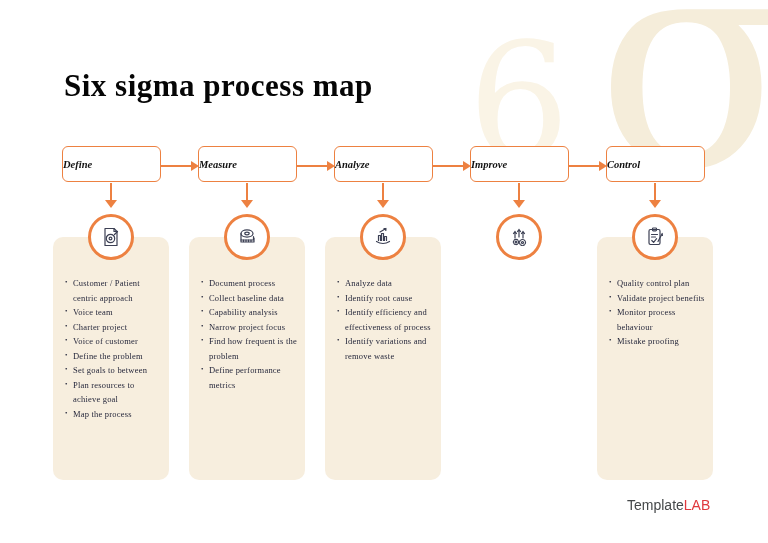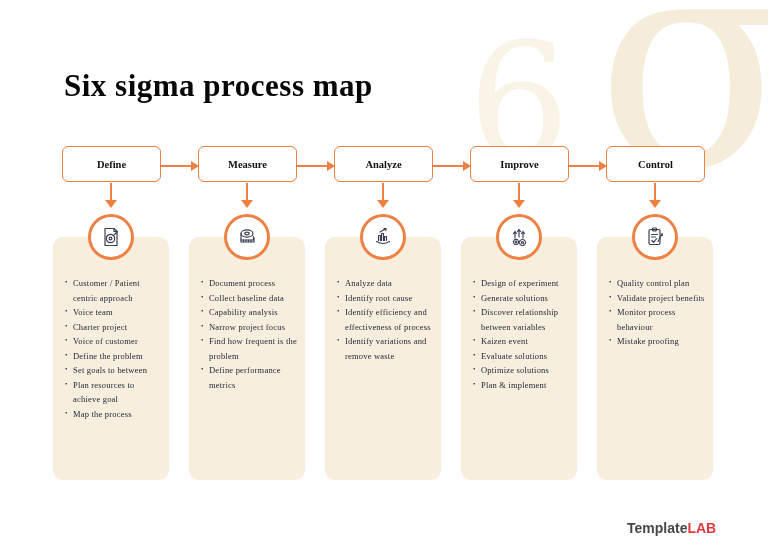--- a/index.html
+++ b/index.html
@@ -14,21 +14,21 @@
 
   .title{position:absolute;left:64px;top:68px;font-size:31px;font-weight:bold;
          color:#050505;letter-spacing:.5px;z-index:3;}
 
   
   .col{position:absolute;top:146px;width:136px;height:340px;z-index:2;}
   .col1{left:43px}.col2{left:179px}.col3{left:315px}.col4{left:451px}.col5{left:587px}
 
   .stage-box{position:absolute;left:19px;top:0;width:97px;height:34px;background:#fff;
              border:1.5px solid #ED8141;border-radius:6px;display:flex;align-items:center;
-             justify-content:center;font-weight:bold;font-size:10.5px;color:#111;z-index:3;}
+             font-weight:bold;font-size:10.5px;color:#111;z-index:3;font-style:italic;}
   .v-line{position:absolute;left:67px;top:37px;width:2px;height:17px;background:#ED8141;}
   .v-head{position:absolute;left:62px;top:54px;width:0;height:0;
           border-left:6px solid transparent;border-right:6px solid transparent;
           border-top:8px solid #ED8141;}
   .icon-circle{position:absolute;left:45px;top:68px;width:40px;height:40px;background:#fff;
           border:3.5px solid #ED8141;border-radius:50%;display:flex;align-items:center;
           justify-content:center;z-index:4;}
   .card{position:absolute;left:10px;top:91px;width:116px;height:243px;background:#F7EEDE;
         border-radius:10px;z-index:1;font-family:Liberation Serif, serif;}
   .card ul{list-style:none;margin:0;padding:39px 8px 0 12px;}
@@ -40,21 +40,21 @@
   .h-arrow{position:absolute;top:161px;height:10px;z-index:3;}
   .h-arrow .line{position:absolute;left:0;top:4px;height:1.6px;background:#ED8141;}
   .h-arrow .head{position:absolute;top:0;width:0;height:0;border-top:5px solid transparent;
                  border-bottom:5px solid transparent;border-left:8px solid #ED8141;}
   .ha1{left:161px;width:38px}.ha2{left:297px;width:38px}
   .ha3{left:433px;width:38px}.ha4{left:569px;width:38px}
   .h-arrow .line{width:30px}.h-arrow .head{left:30px}
 
   
   .brand{position:absolute;left:627px;top:497px;font-family:"Liberation Sans", sans-serif;
-         font-size:14px;font-weight:bold;z-index:3;margin-top:23px;}
+         font-size:14px;font-weight:normal;z-index:3;}
   .brand .p1{color:#45484A}.brand .p2{color:#E0393E}
 
   svg.ic{stroke:#3C4054;fill:none;stroke-width:1.2;stroke-linecap:round;stroke-linejoin:round;}
 </style>
 </head>
 <body>
 
 <div class="page">
 
   <div class="wm-six">6</div>
@@ -168,31 +168,20 @@
       <svg class="ic" width="24" height="24" viewBox="0 0 24 24">
         <path d="M8 13V6.5M8 6.5l-1.5 2M8 6.5l1.5 2"></path>
         <path d="M12 12V4.5M12 4.5l-1.5 2M12 4.5l1.5 2"></path>
         <path d="M16 13V6.5M16 6.5l-1.5 2M16 6.5l1.5 2"></path>
         <circle cx="9" cy="17" r="2.6" stroke-dasharray="1.4 1.1"></circle>
           <circle cx="9" cy="17" r="0.9"></circle>
         <circle cx="15.5" cy="17.5" r="3" stroke-dasharray="1.4 1.1"></circle>
           <circle cx="15.5" cy="17.5" r="1"></circle>
       </svg>
     </div>
-    <div class="card">
-      <ul>
-        <li>Design of experiment</li>
-        <li>Generate solutions</li>
-        <li>Discover relationship between variables</li>
-        <li>Kaizen event</li>
-        <li>Evaluate solutions</li>
-        <li>Optimize solutions</li>
-        <li>Plan &amp; implement</li>
-      </ul>
-    </div>
   </div>
 
   <div class="col col5">
     <div class="stage-box">
       <span>Control</span>
     </div>
     <div class="v-line"></div>
     <div class="v-head"></div>
     <div class="icon-circle">
       <svg class="ic" width="24" height="24" viewBox="0 0 24 24">

